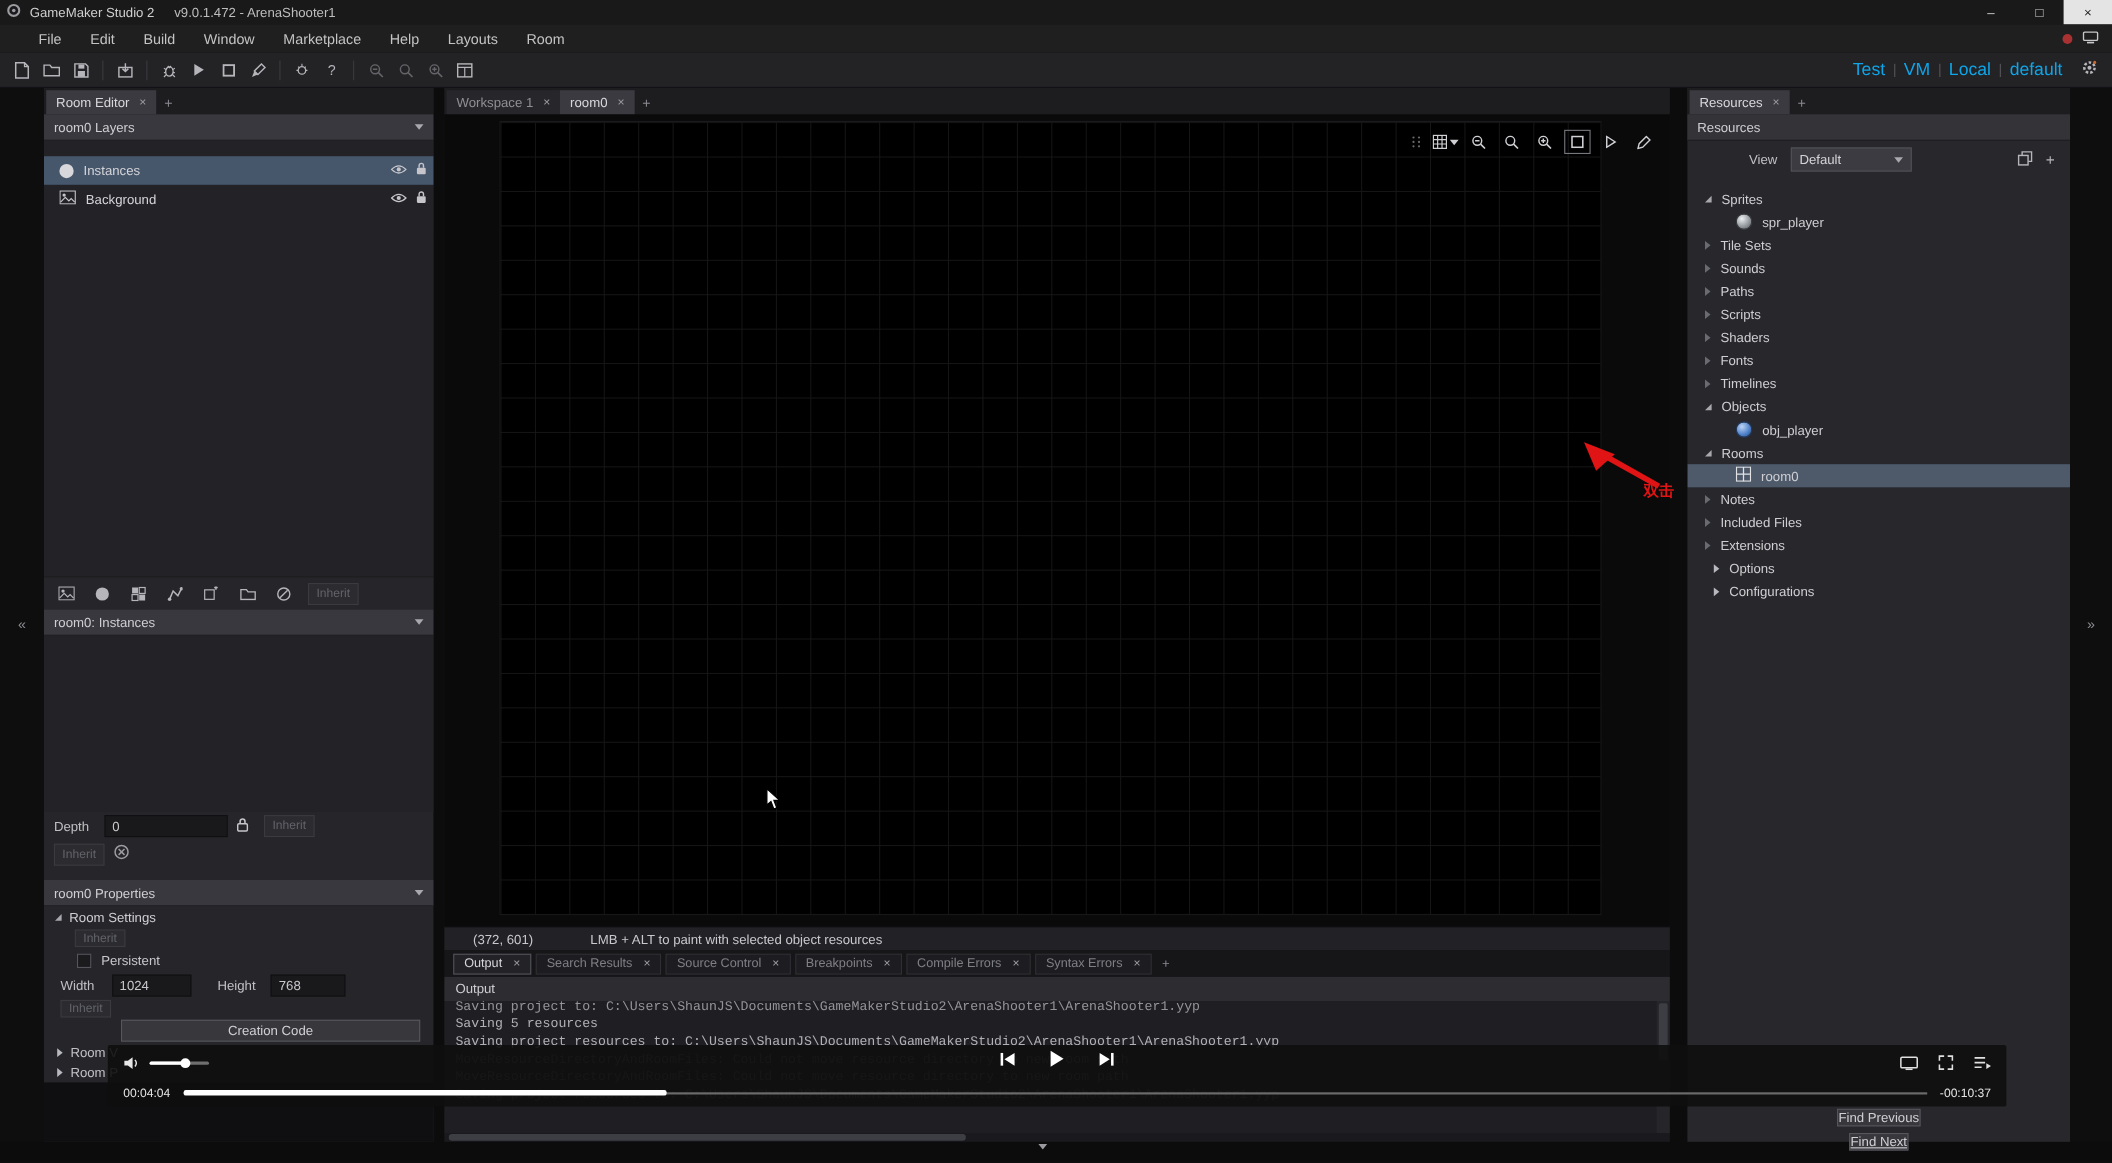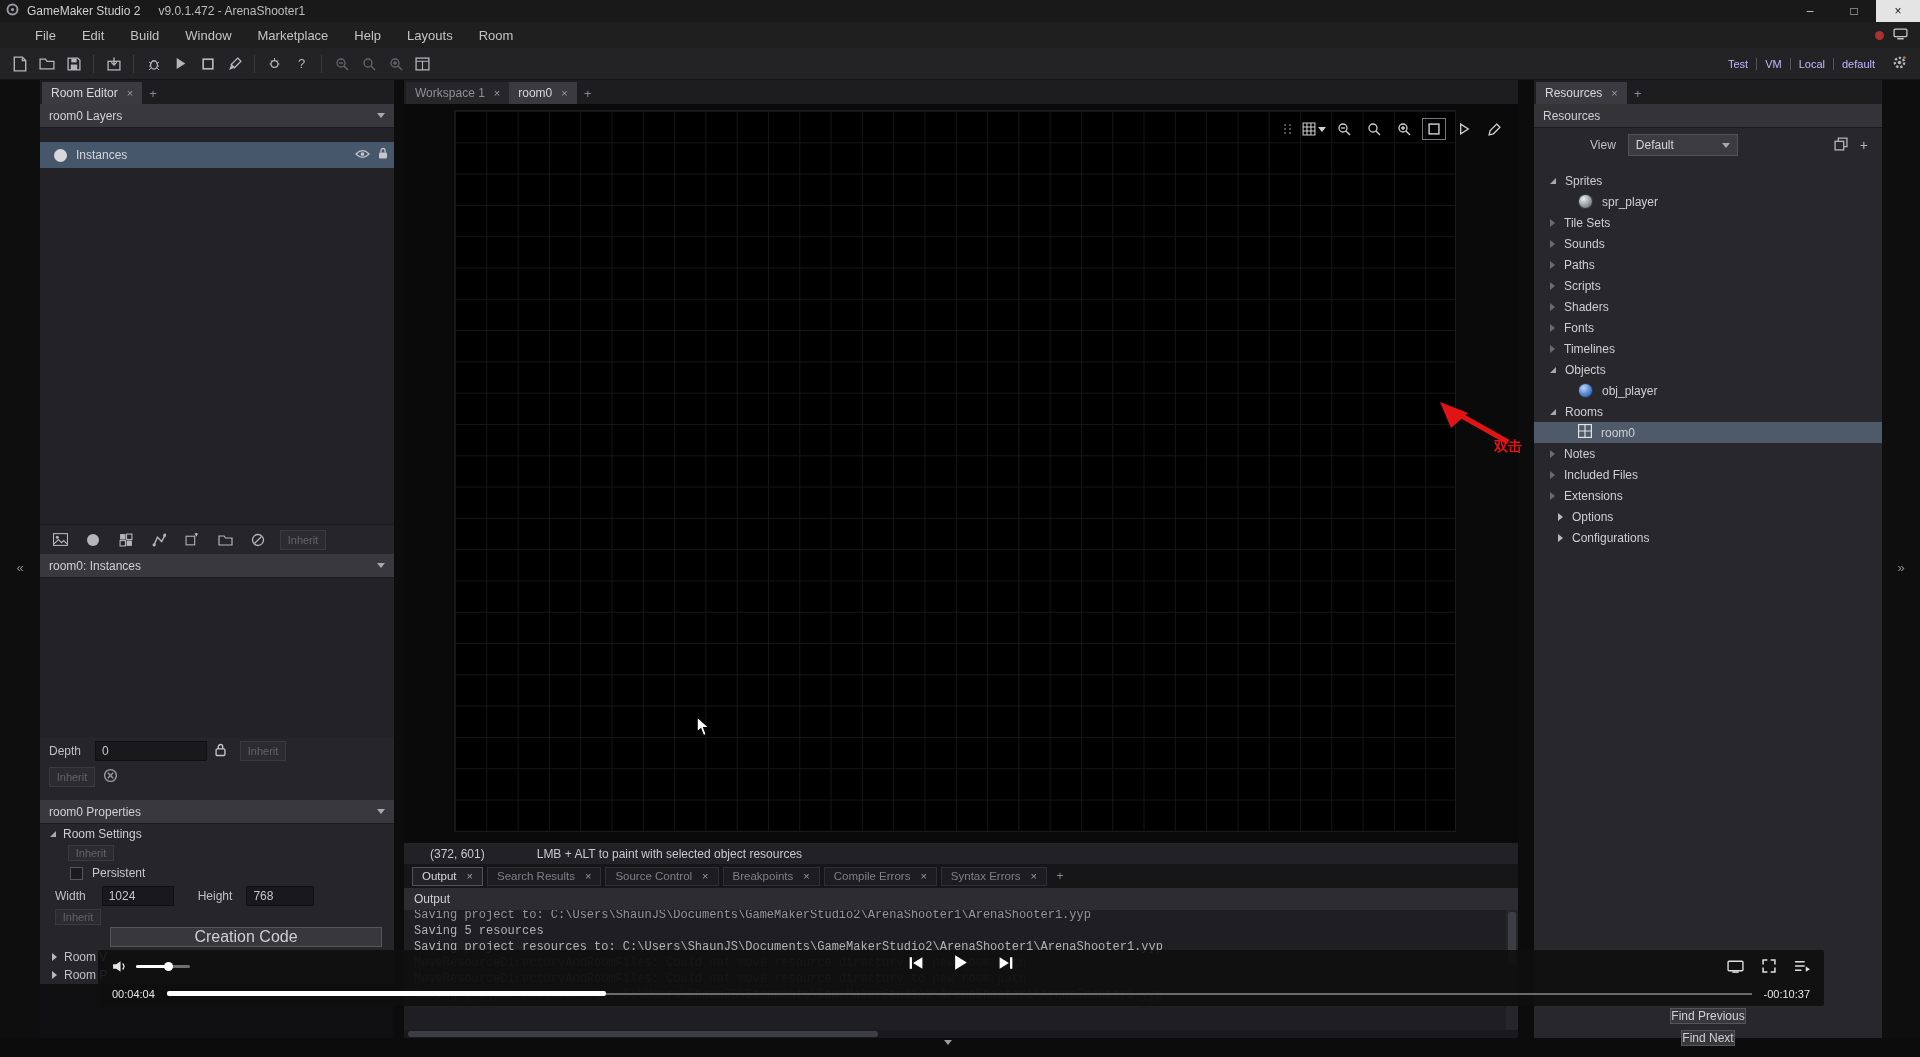--- a/index.html
+++ b/index.html
@@ -17,21 +17,21 @@
   .menubar { height:26px; background:#1f1f1f; display:flex; align-items:center; padding-left:22px; font-size:13px; color:#c4c4c4; }
   .menu-item { padding:0 13px; height:100%; display:flex; align-items:center; }
   .menubar-right { margin-left:auto; display:flex; align-items:center; gap:9px; padding-right:12px; }
   .rec-dot { width:9px; height:9px; border-radius:50%; background:#a93131; }
 
   
   .toolbar { height:32px; background:#232326; border-bottom:1px solid #121214; display:flex; align-items:center; padding:0 6px; }
   .tool-btn { width:27px; height:26px; display:flex; align-items:center; justify-content:center; color:#b5b5ba; }
   .tool-btn.disabled { opacity:.45; }
   .tool-sep { width:1px; height:18px; background:#3a3a3f; margin:0 6px; }
-  .toolbar-right { margin-left:auto; display:flex; align-items:center; gap:8px; font-size:11px; color:#c4b5fd; padding-right:6px; }
+  .toolbar-right { margin-left:auto; display:flex; align-items:center; gap:8px; font-size:16px; color:#0ea5e9; padding-right:6px; }
   .vbar { width:1px; height:12px; background:#55555a; }
 
   
   .main { position:absolute; top:80px; left:0; right:0; bottom:19px; display:flex; }
   .edge-strip { background:#0e0e0e; position:relative; }
   .edge-strip.l { width:40px; } .edge-strip.r { width:38px; }
   .edge-chevron { position:absolute; top:480px; left:0; right:0; text-align:center; color:#8a8a90; font-size:13px; }
   .col-gap1 { width:10px; } .col-gap2 { width:16px; }
 
   
@@ -114,21 +114,21 @@
   .tree-row { height:21px; display:flex; align-items:center; gap:9px; font-size:12px; color:#cfcfd3; }
   .tree-row.group { padding-left:16px; }
   .tree-row.child { padding-left:44px; }
   .tree-row.shallow { padding-left:24px; }
   .tree-row.selected { background:#4e5a6a; }
   .sphere { width:15px; height:15px; border-radius:50%; }
   .sphere.gray { background:radial-gradient(circle at 35% 30%, #eceff1, #8f9499 60%, #53575c); border:1px solid #3a3d40; }
   .sphere.blue { background:radial-gradient(circle at 35% 30%, #bcd4f5, #4c7fc7 60%, #27487e); border:1px solid #223a5e; }
   .find-row { height:30px; display:flex; align-items:center; gap:6px; padding:0 6px;flex-direction:column; }
   .find-row .btn { height:22px; font-size:12px; }
-  .find-prev { flex:1.15; } .find-next { flex:1; }
+  .find-prev { flex:1.15; } .find-next { flex:1;text-decoration:underline; }
 
   
   .media-overlay { position:absolute; left:98px; top:950px; width:1726px; height:56px; background:rgba(14,14,14,0.9); border-radius:2px; z-index:50; }
   .mp-controls { height:32px; position:relative; display:flex; align-items:center; padding:0 14px; }
   .mp-vol { display:flex; align-items:center; gap:8px; }
   .vol-track { width:54px; height:3px; background:#6f6f6f; border-radius:2px; position:relative; }
   .vol-fill { position:absolute; left:0; top:0; height:3px; background:#fff; border-radius:2px; }
   .vol-knob { position:absolute; top:-3px; width:9px; height:9px; border-radius:50%; background:#fff; }
   .mp-center { position:absolute; left:50%; top:4px; transform:translateX(-50%); display:flex; align-items:center; gap:30px; }
   .mp-btn { display:flex; align-items:center; justify-content:center; }
@@ -318,20 +318,44 @@
               </svg>
           </span>
           <span>
             <svg width="10" height="13" viewBox="0 0 10 12">
                 <rect x="1" y="5" width="8" height="6" rx="1" fill="#c5c5ca"></rect>
                 <path d="M3 5 V3 a2 2 0 0 1 4 0 V5" fill="none" stroke="#c5c5ca" stroke-width="1.3"></path>
               </svg>
           </span>
         </span>
       </div>
+      <div class="layer-row">
+        <span>
+          <svg width="15" height="13" viewBox="0 0 14 12">
+              <rect x="0.5" y="0.5" width="13" height="11" fill="none" stroke="#c5c5ca"></rect>
+              <circle cx="4" cy="4" r="1.4" fill="#c5c5ca"></circle>
+              <path d="M1 10 L5 6 L8 9 L10 7 L13 10" stroke="#c5c5ca" fill="none"></path>
+            </svg>
+        </span>
+        <span>Background</span>
+        <span class="layer-controls">
+          <span>
+            <svg width="15" height="10" viewBox="0 0 16 10">
+                <path d="M1 5 Q8 -2 15 5 Q8 12 1 5Z" fill="none" stroke="#c5c5ca" stroke-width="1.2"></path>
+                <circle cx="8" cy="5" r="2" fill="#c5c5ca"></circle>
+              </svg>
+          </span>
+          <span>
+            <svg width="10" height="13" viewBox="0 0 10 12">
+                <rect x="1" y="5" width="8" height="6" rx="1" fill="#c5c5ca"></rect>
+                <path d="M3 5 V3 a2 2 0 0 1 4 0 V5" fill="none" stroke="#c5c5ca" stroke-width="1.3"></path>
+              </svg>
+          </span>
+        </span>
+      </div>
     </div>
 
     <div class="filler1"></div>
 
     <div class="icon-row">
       <div class="lyr-btn">
         <svg width="15" height="13" viewBox="0 0 14 12">
             <rect x="0.5" y="0.5" width="13" height="11" fill="none" stroke="#b5b5ba"></rect>
             <circle cx="4" cy="4" r="1.4" fill="#b5b5ba"></circle>
             <path d="M1 10 L5 6 L8 9 L10 7 L13 10" stroke="#b5b5ba" fill="none"></path>
@@ -431,21 +455,21 @@
       <input class="tinput" style="width: 72px; margin-left: 16px;" value="1024">
       <span style="margin-left:24px;">Height</span>
       <input class="tinput" style="width: 68px; margin-left: 14px;" value="768">
     </div>
 
     <div class="inh-s" style="padding-left:15px;">
       <div class="btn disabled" style="width:46px;height:16px;">Inherit</div>
     </div>
 
     <div class="cc-row">
-      <div class="btn" style="width:272px;height:20px;margin-left:70px;font-size:16px;">Creation Code</div>
+      <div class="btn" style="width:272px;height:20px;margin-left:70px;font-size:12px;">Creation Code</div>
     </div>
 
     <div class="collapsed-row">
       <span class="tri-col bright"></span>
       <span>Room V</span>
     </div>
     <div class="collapsed-row">
       <span class="tri-col bright"></span>
       <span>Room P</span>
     </div>

